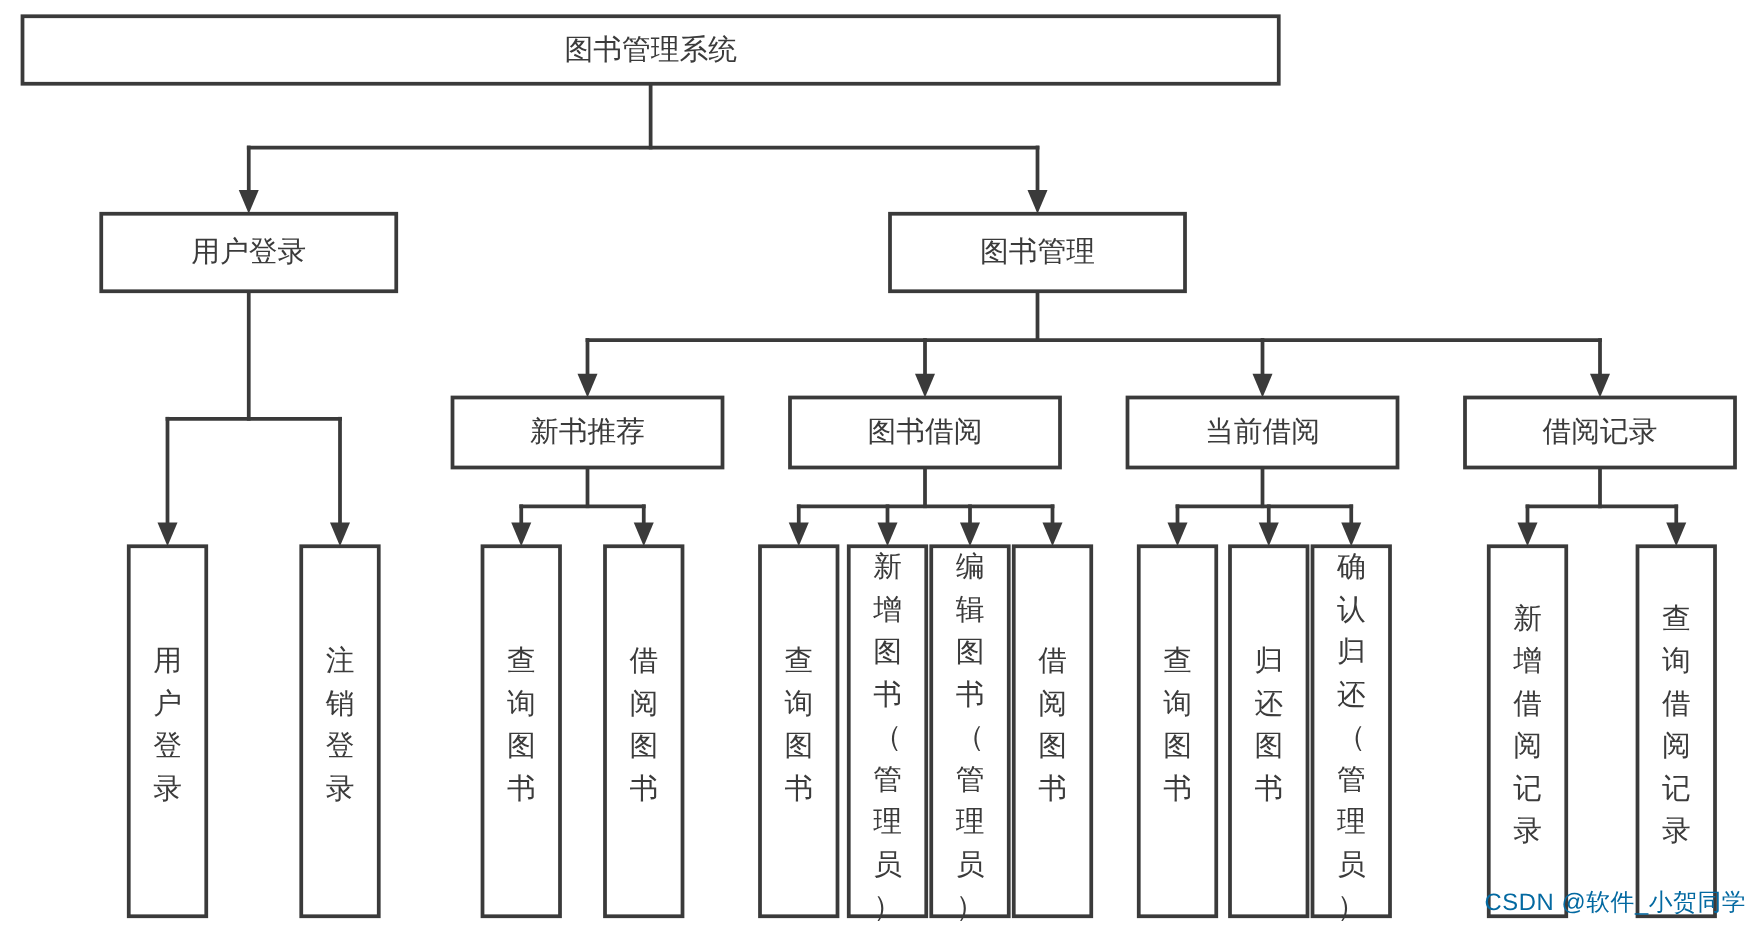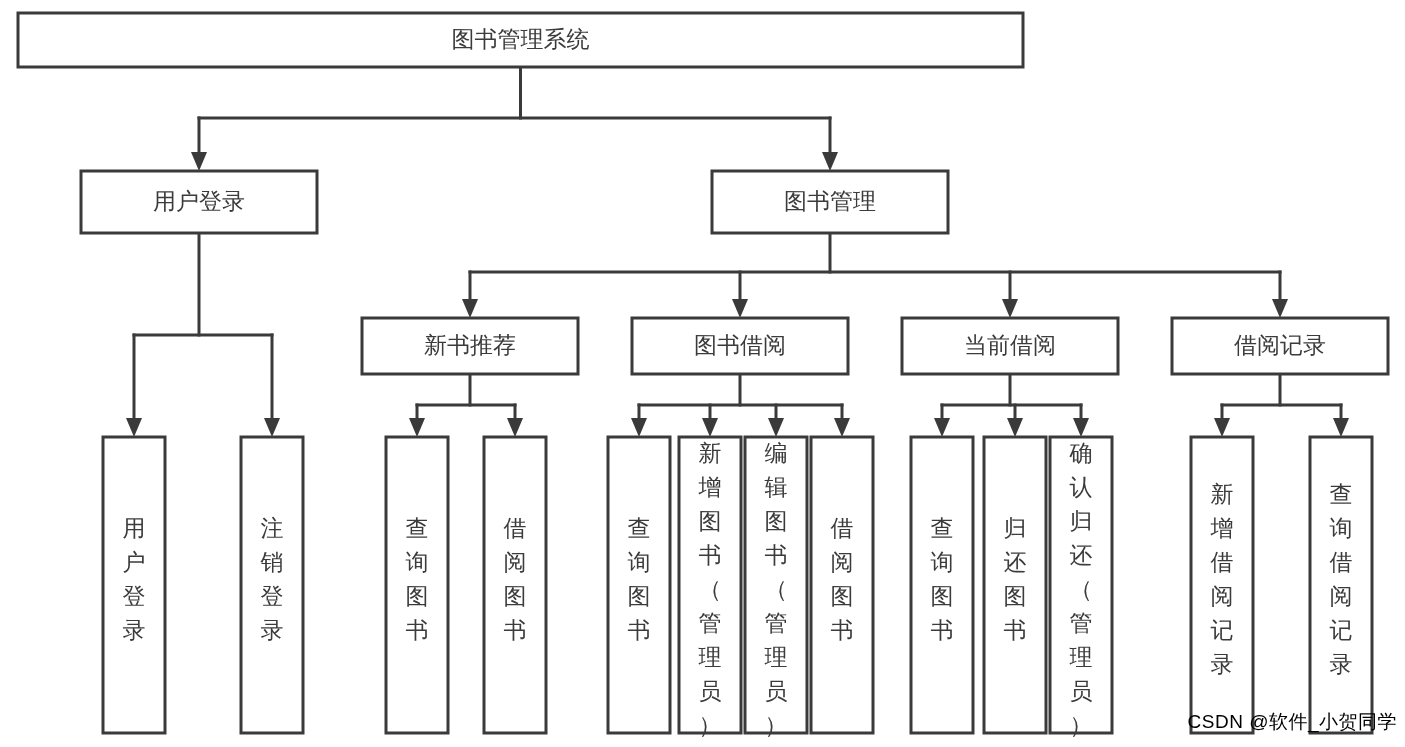--- a/index.html
+++ b/index.html
@@ -54,21 +54,21 @@
   .arrow-head {
     fill: #3a3a3a;
     stroke: none;
   }
   .watermark {
     position: absolute;
     right: 8px;
     bottom: 6px;
     font-family: "Liberation Sans", "DejaVu Sans", sans-serif;
     font-size: 19px;
-    color: #000000;
+    color: #0369a1;
     letter-spacing: 0.5px;
     white-space: nowrap;
     user-select: none;
   }
 </style>
 </head>
 <body>
 
 <div id="diagram-root">
   <svg class="flow" viewBox="0 0 1405 747">

